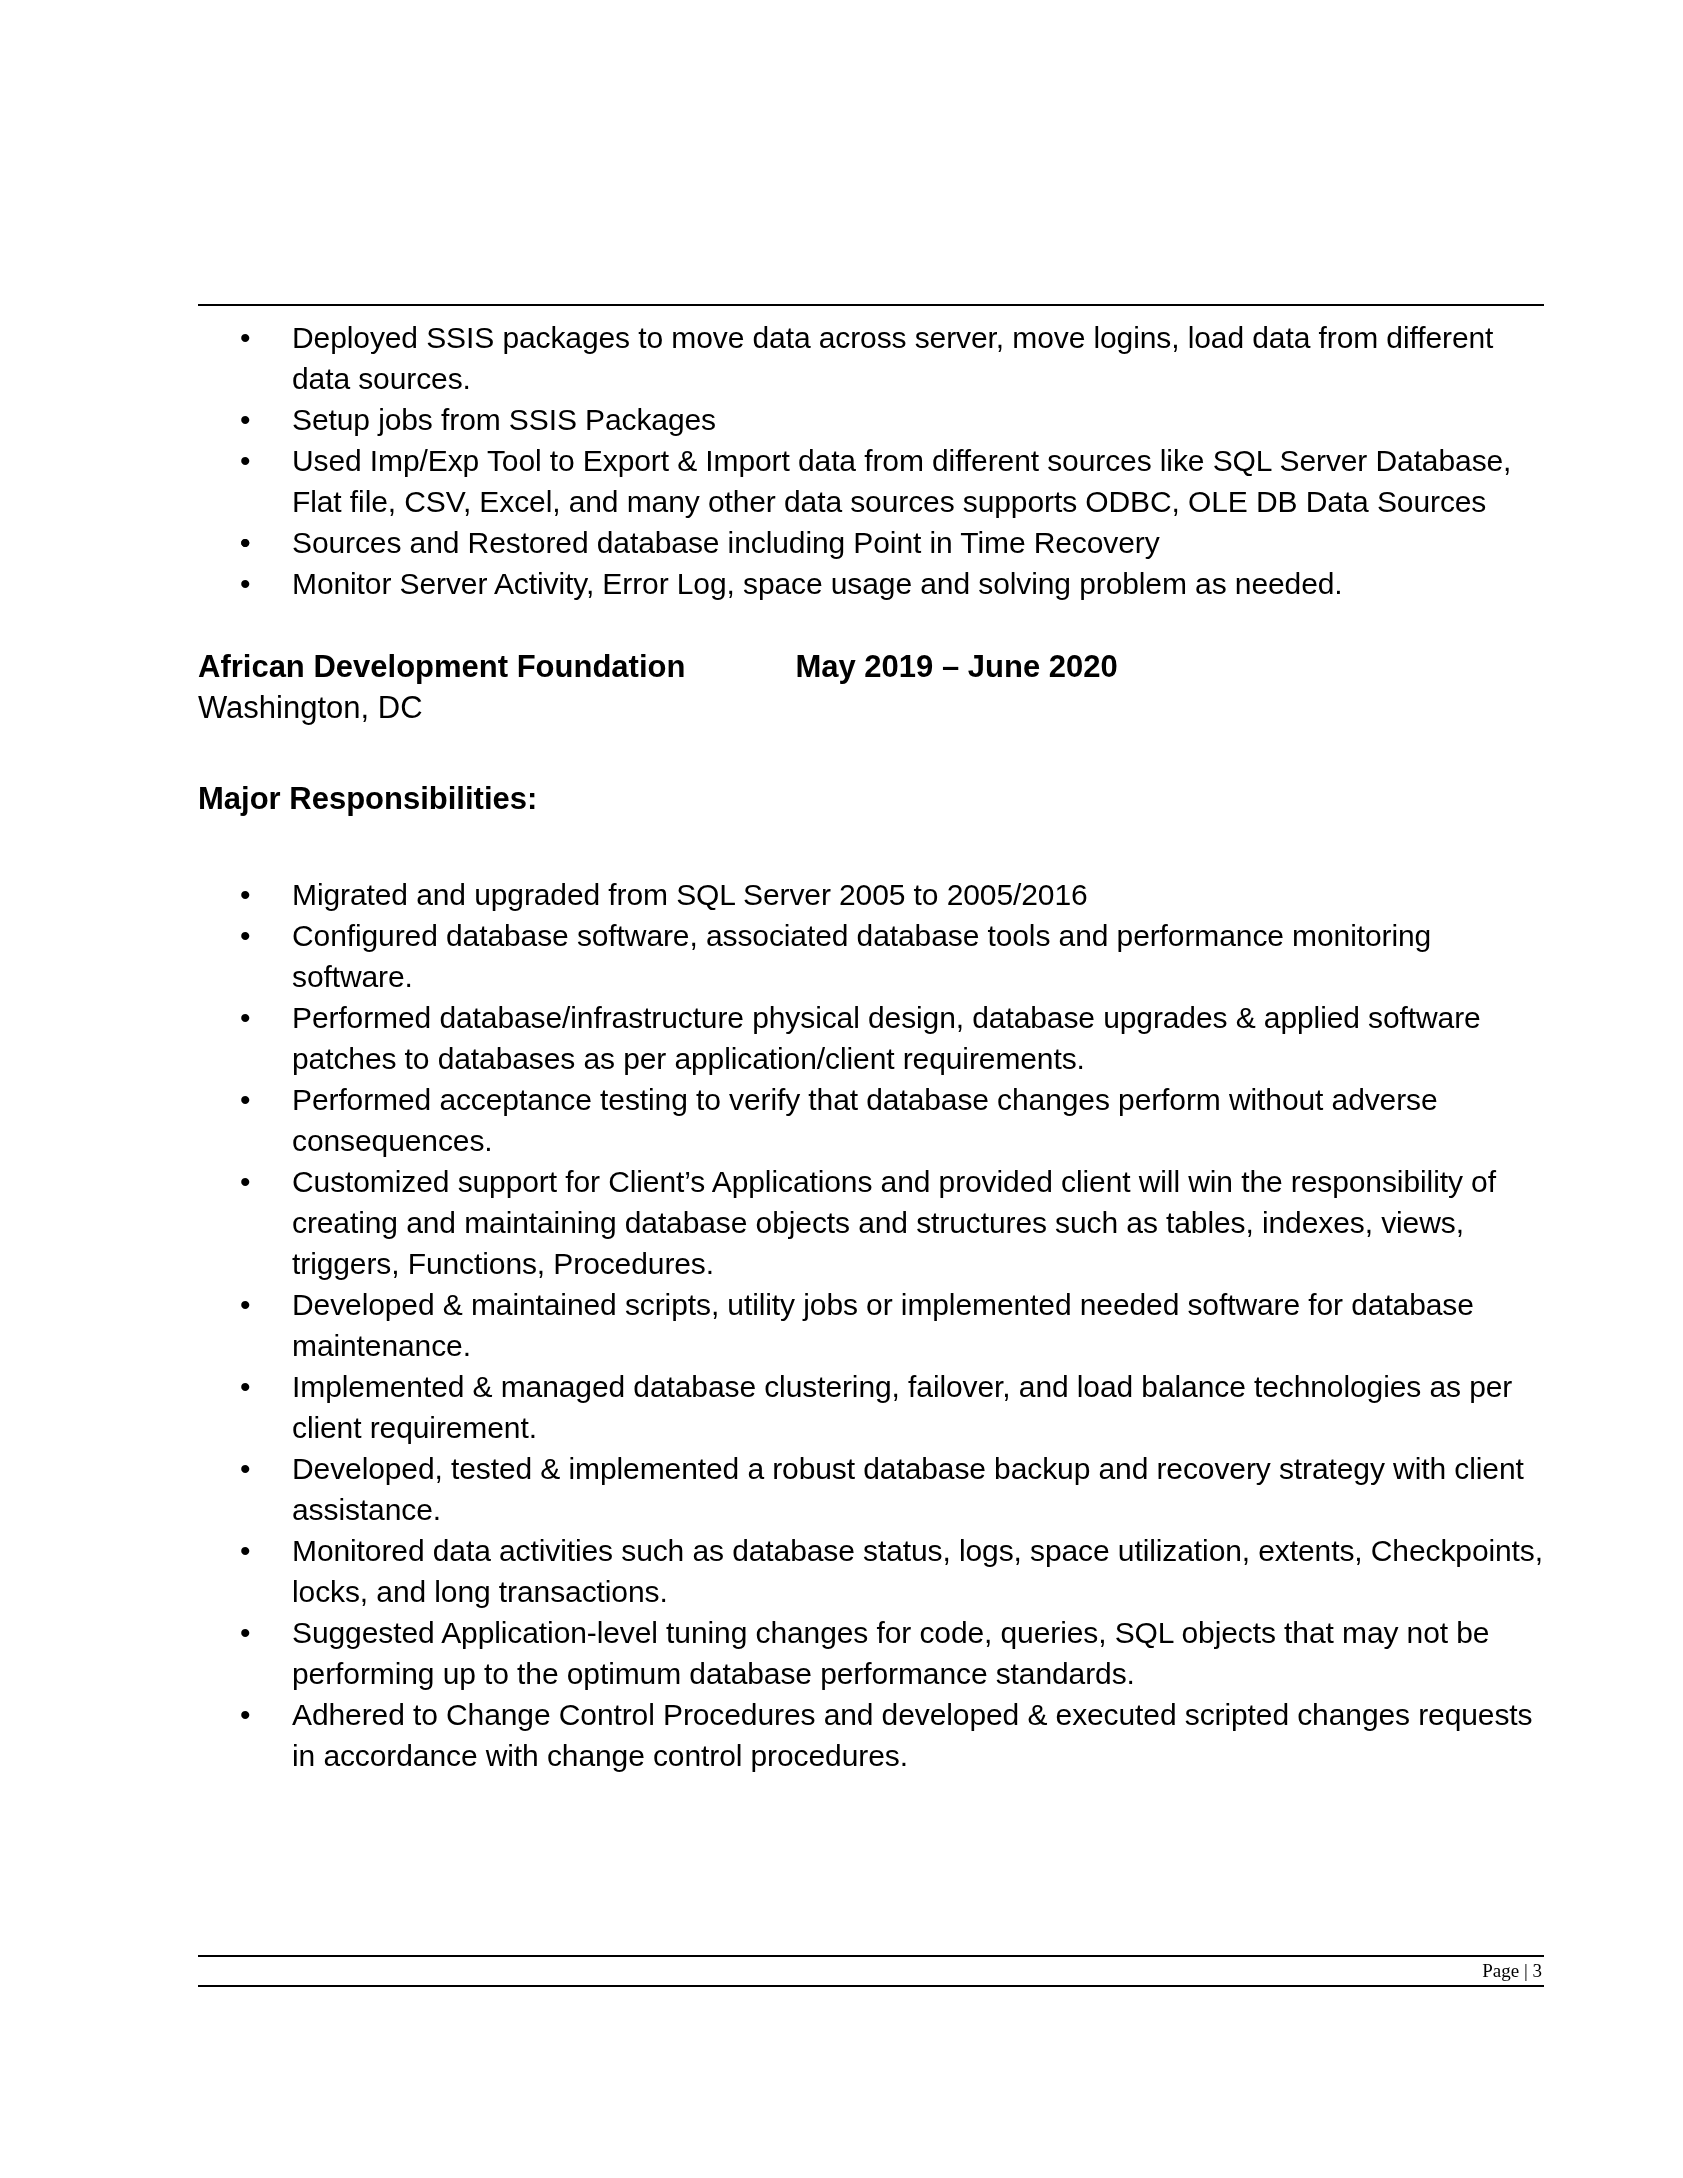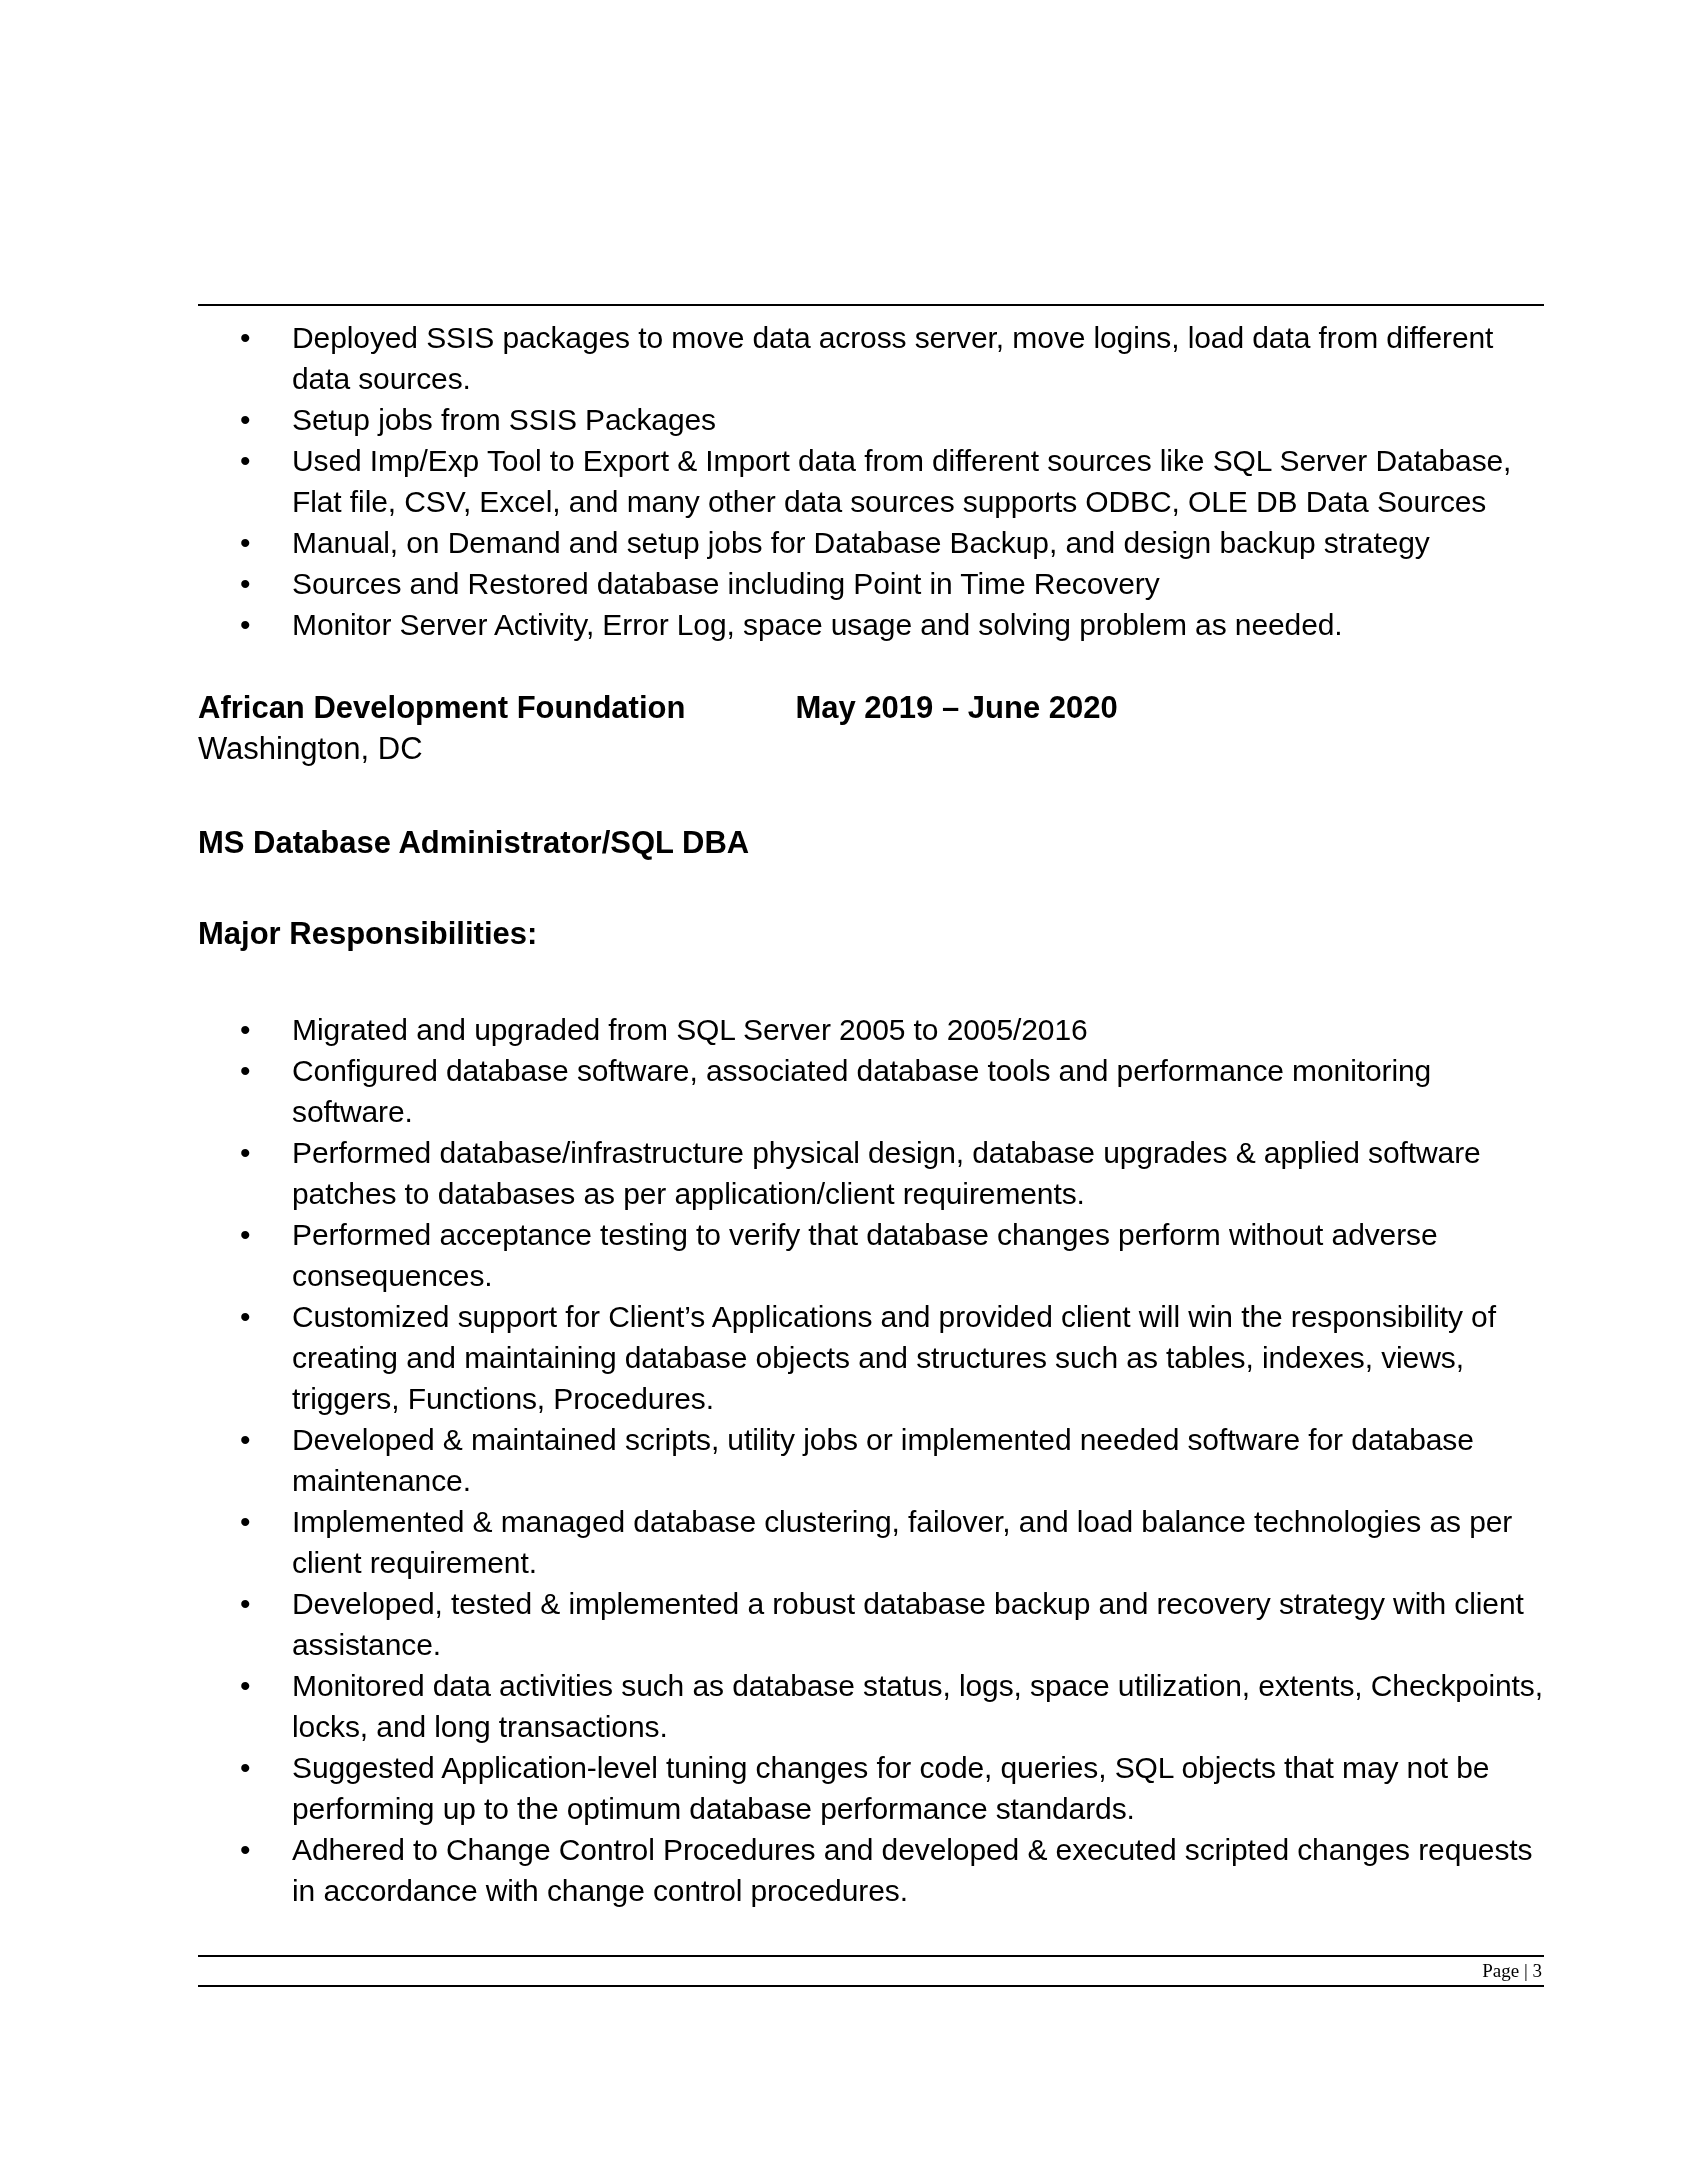--- a/index.html
+++ b/index.html
@@ -138,41 +138,39 @@
       <li>
         <span class="bullet-dot">•</span>
         <span>Setup jobs from SSIS Packages</span>
       </li>
       <li>
         <span class="bullet-dot">•</span>
         <span>Used Imp/Exp Tool to Export &amp; Import data from different sources like SQL Server Database, Flat file, CSV, Excel, and many other data sources supports ODBC, OLE DB Data Sources</span>
       </li>
       <li>
         <span class="bullet-dot">•</span>
-        <span>Manual, on Demand and setup jobs for Database Backup, and design backup strategy</span>
       </li>
       <li>
         <span class="bullet-dot">•</span>
         <span>Sources and Restored database including Point in Time Recovery</span>
       </li>
       <li>
         <span class="bullet-dot">•</span>
         <span>Monitor Server Activity, Error Log, space usage and solving problem as needed.</span>
       </li>
     </ul>
 
     <div class="company-block">
       <div class="company-row">
         <span class="company-name">African Development Foundation</span>
         <span class="company-dates">May 2019 – June 2020</span>
       </div>
       <div class="company-city">Washington, DC</div>
     </div>
 
-    <div class="job-title">MS Database Administrator/SQL DBA</div>
 
     <div class="section-label">Major Responsibilities:</div>
 
     <ul class="bullet-list list-main">
       <li>
         <span class="bullet-dot">•</span>
         <span>Migrated and upgraded from SQL Server 2005 to 2005/2016</span>
       </li>
       <li>
         <span class="bullet-dot">•</span>

